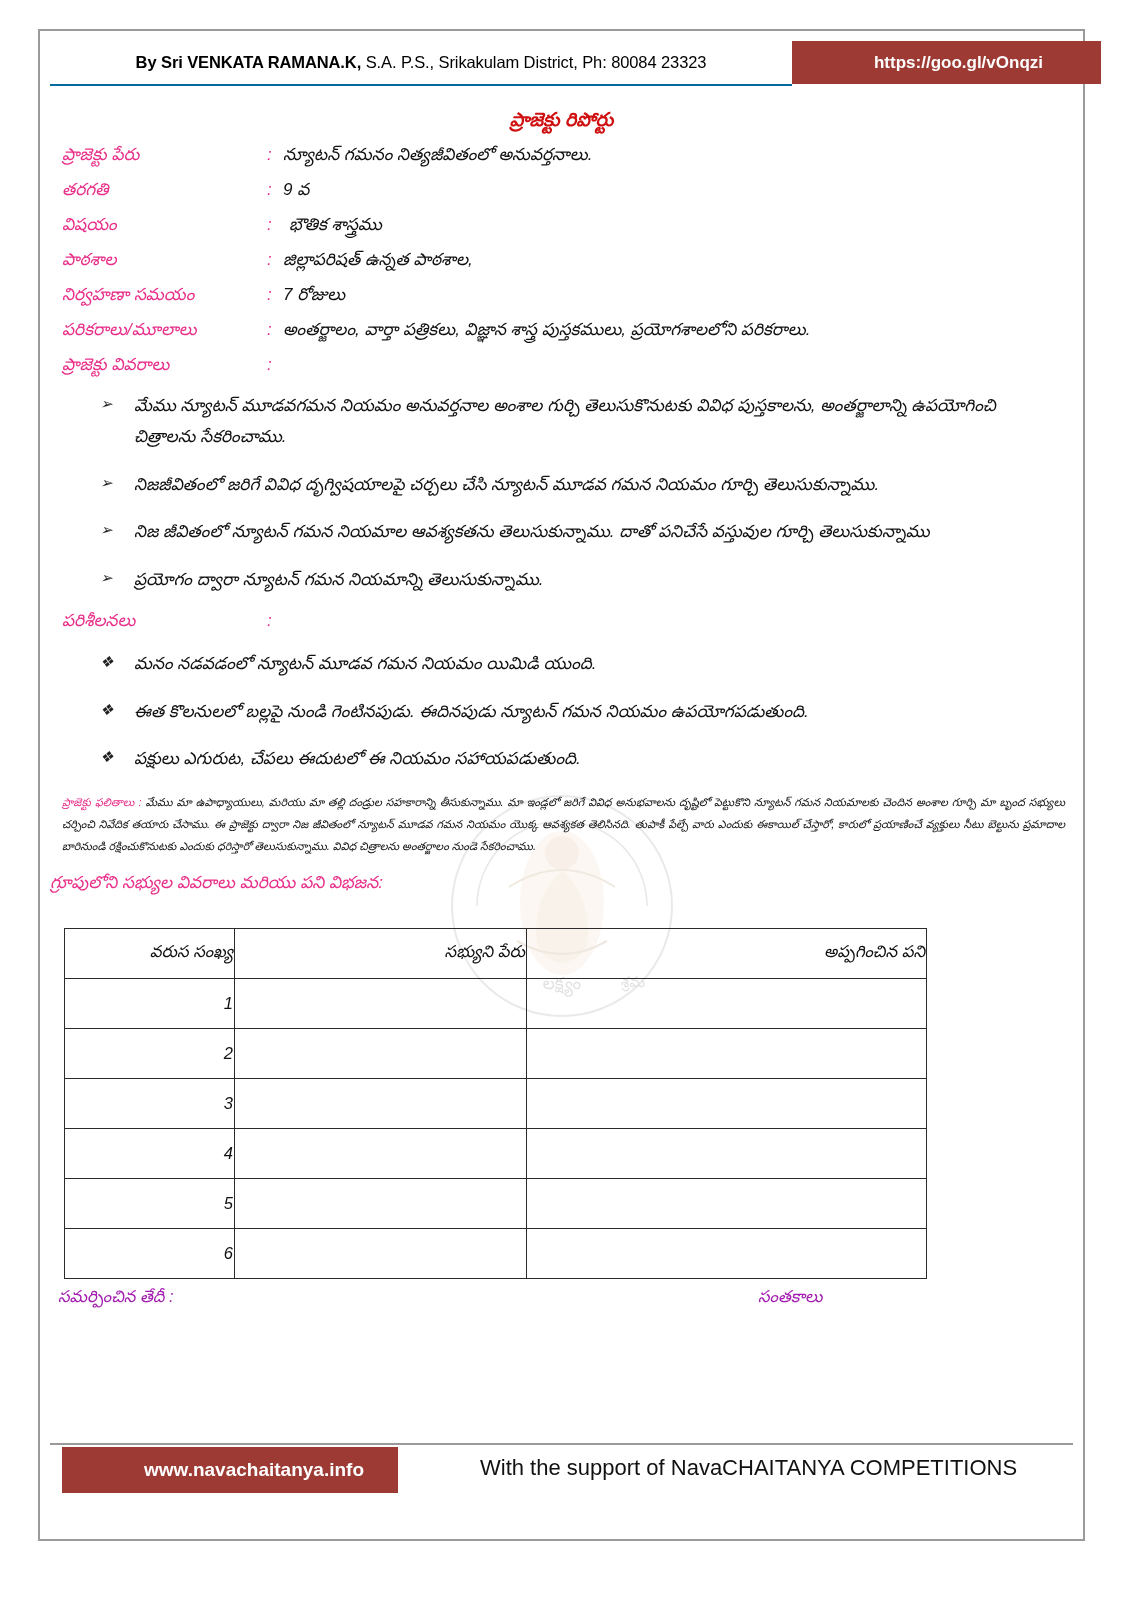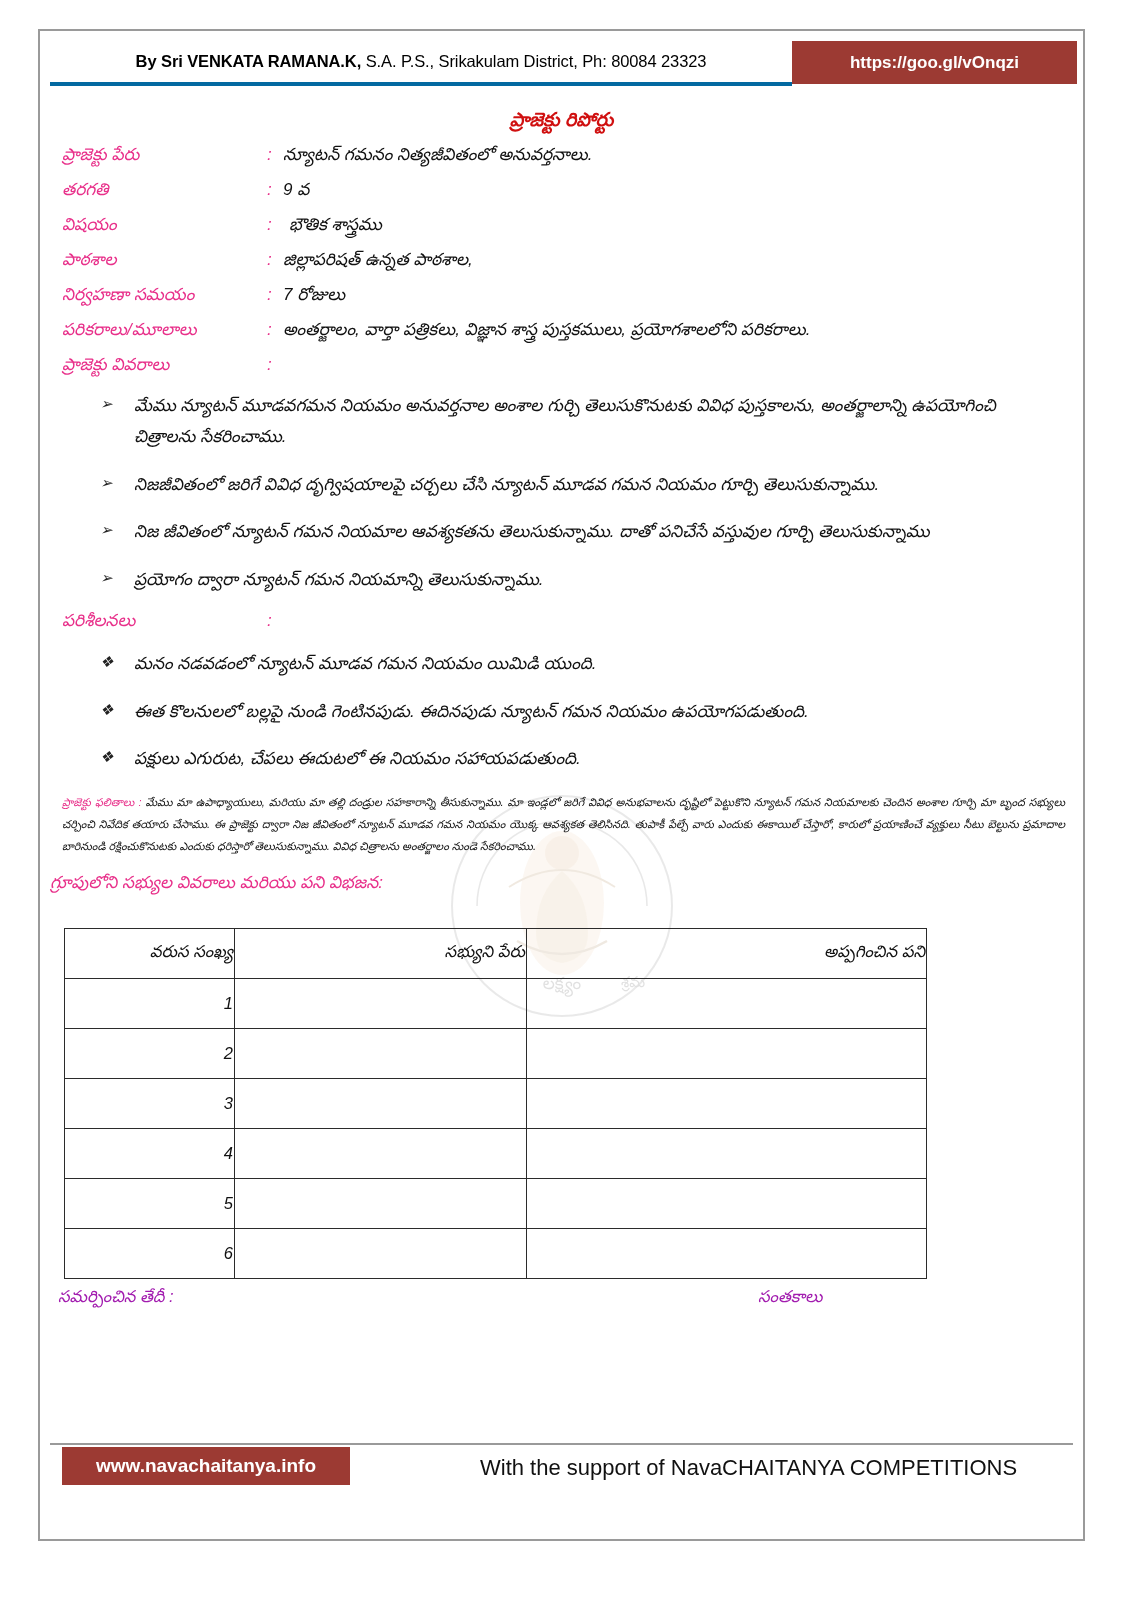--- a/index.html
+++ b/index.html
@@ -55,21 +55,21 @@
     right: 10px;
     height: 46px;
     z-index: 2;
   }
   .header-credit-box {
     position: absolute;
     left: 0;
     top: 0;
     width: 742px;
     height: 46px;
-    border-bottom: 4px solid #0369a1;
+    border-bottom: 2px solid #0369a1;
     box-sizing: border-box;
     display: flex;
     align-items: center;
     justify-content: center;
   }
   .header-credit {
     font-size: 16.5px;
     letter-spacing: -0.1px;
     white-space: nowrap;
   }
@@ -79,20 +79,21 @@
   .header-url-box {
     position: absolute;
     left: 742px;
     top: 1px;
     width: 285px;
     height: 43px;
     background: #9c3a33;
     display: flex;
     align-items: center;
     justify-content: center;
+    padding-left: 24px;
   }
   .header-url {
     color: #ffffff;
     font-weight: bold;
     font-size: 17px;
     white-space: nowrap;
   }
 
   
   .content {
@@ -250,25 +251,26 @@
     bottom: 38px;
     height: 56px;
     border-top: 2px solid #9a9a9a;
     z-index: 2;
   }
   .footer-site-box {
     position: absolute;
     left: 12px;
     top: 2px;
     width: 288px;
-    height: 38px;
+    height: 46px;
     background: #9c3a33;
     display: flex;
     align-items: center;
     justify-content: center;
+    padding-left: 48px;
   }
   .footer-site {
     color: #ffffff;
     font-weight: bold;
     font-size: 19px;
     white-space: nowrap;
   }
   .footer-support {
     position: absolute;
     left: 430px;

